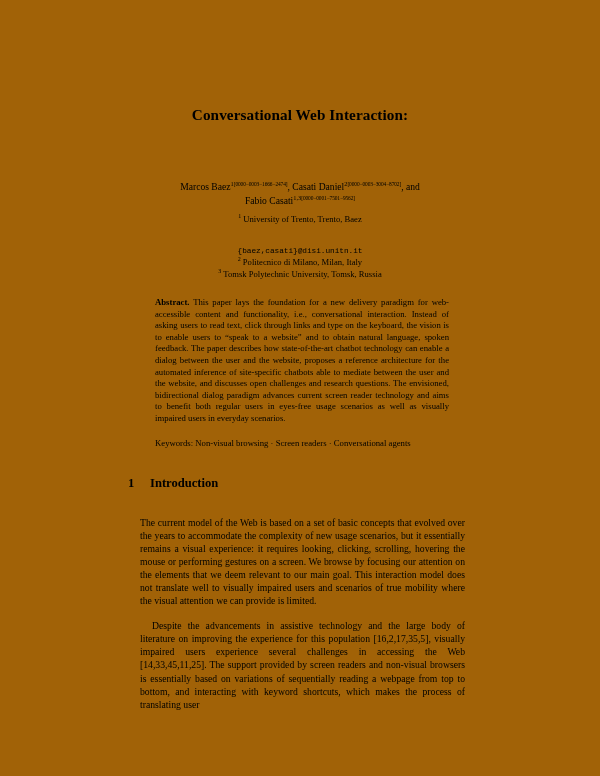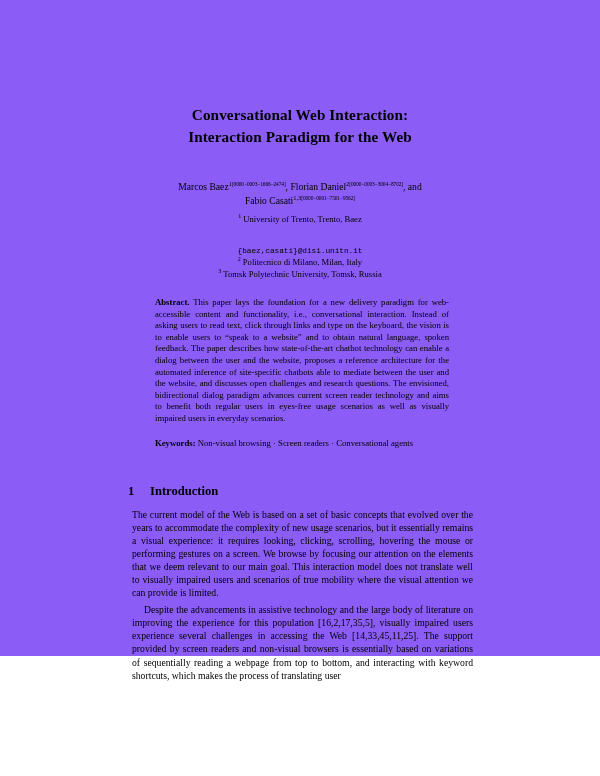--- a/index.html
+++ b/index.html
@@ -11,22 +11,22 @@
     width: 600px;
     height: 776px;
     font-family: "Liberation Serif", "DejaVu Serif", serif;
     color: #000000;
     -webkit-font-smoothing: antialiased;
     overflow: hidden;
   }
   .page {
     position: relative;
     width: 600px;
-    height: 656px;
-    background: #8b5cf6;
+    height: 776px;
+    background: #a16207;
   }
 
   
   .title-block {
     position: absolute;
     left: 100px;
     top: 104px;
     width: 400px;
     text-align: center;
   }
@@ -98,68 +98,66 @@
   }
   .keywords-block {
     position: absolute;
     left: 155px;
     top: 438px;
     width: 294px;
     font-size: 8.7px;
     line-height: 11.6px;
   }
   .keywords-block .lead {
-    font-weight: bold;
+    font-weight: normal;
   }
 
   
   .section-heading {
     position: absolute;
     left: 128px;
     top: 476px;
     width: 350px;
     font-size: 12.6px;
     font-weight: bold;
-    margin-top: 8px;
   }
   .section-heading .num {
     display: inline-block;
     width: 22px;
   }
 
   
   .body-block {
     position: absolute;
     left: 128px;
     top: 504px;
     width: 349px;
     font-size: 9.7px;
     line-height: 13.05px;
     text-align: justify;
     text-justify: inter-word;
   }
   .body-block p {
-    margin: 4px;
+    margin: 12px;
   }
   .body-block p + p {
     text-indent: 12px;
   }
 </style>
 </head>
 <body>
 
 <div class="page">
 
   <div class="title-block">
     <div class="title-line">Conversational Web Interaction:</div>
-    <div class="title-line">Interaction Paradigm for the Web</div>
   </div>
 
   <div class="authors-block">
-    <span>Marcos Baez</span><sup>1</sup><span class="orcid">[0000−0003−1666−2474]</span><span>, </span><span>Florian Daniel</span><sup>2</sup><span class="orcid">[0000−0003−3004−8702]</span><span>, and</span>
+    <span>Marcos Baez</span><sup>1</sup><span class="orcid">[0000−0003−1666−2474]</span><span>, </span><span>Casati Daniel</span><sup>2</sup><span class="orcid">[0000−0003−3004−8702]</span><span>, and</span>
     <div>
       <span>Fabio Casati</span><sup>1,3</sup><span class="orcid">[0000−0001−7501−9562]</span>
     </div>
   </div>
 
   <div class="affil-block">
     <div>
       <sup>1</sup><span>University of Trento, Trento, Baez</span>
     </div>
     <div class="mono">{baez,casati}@disi.unitn.it</div>

